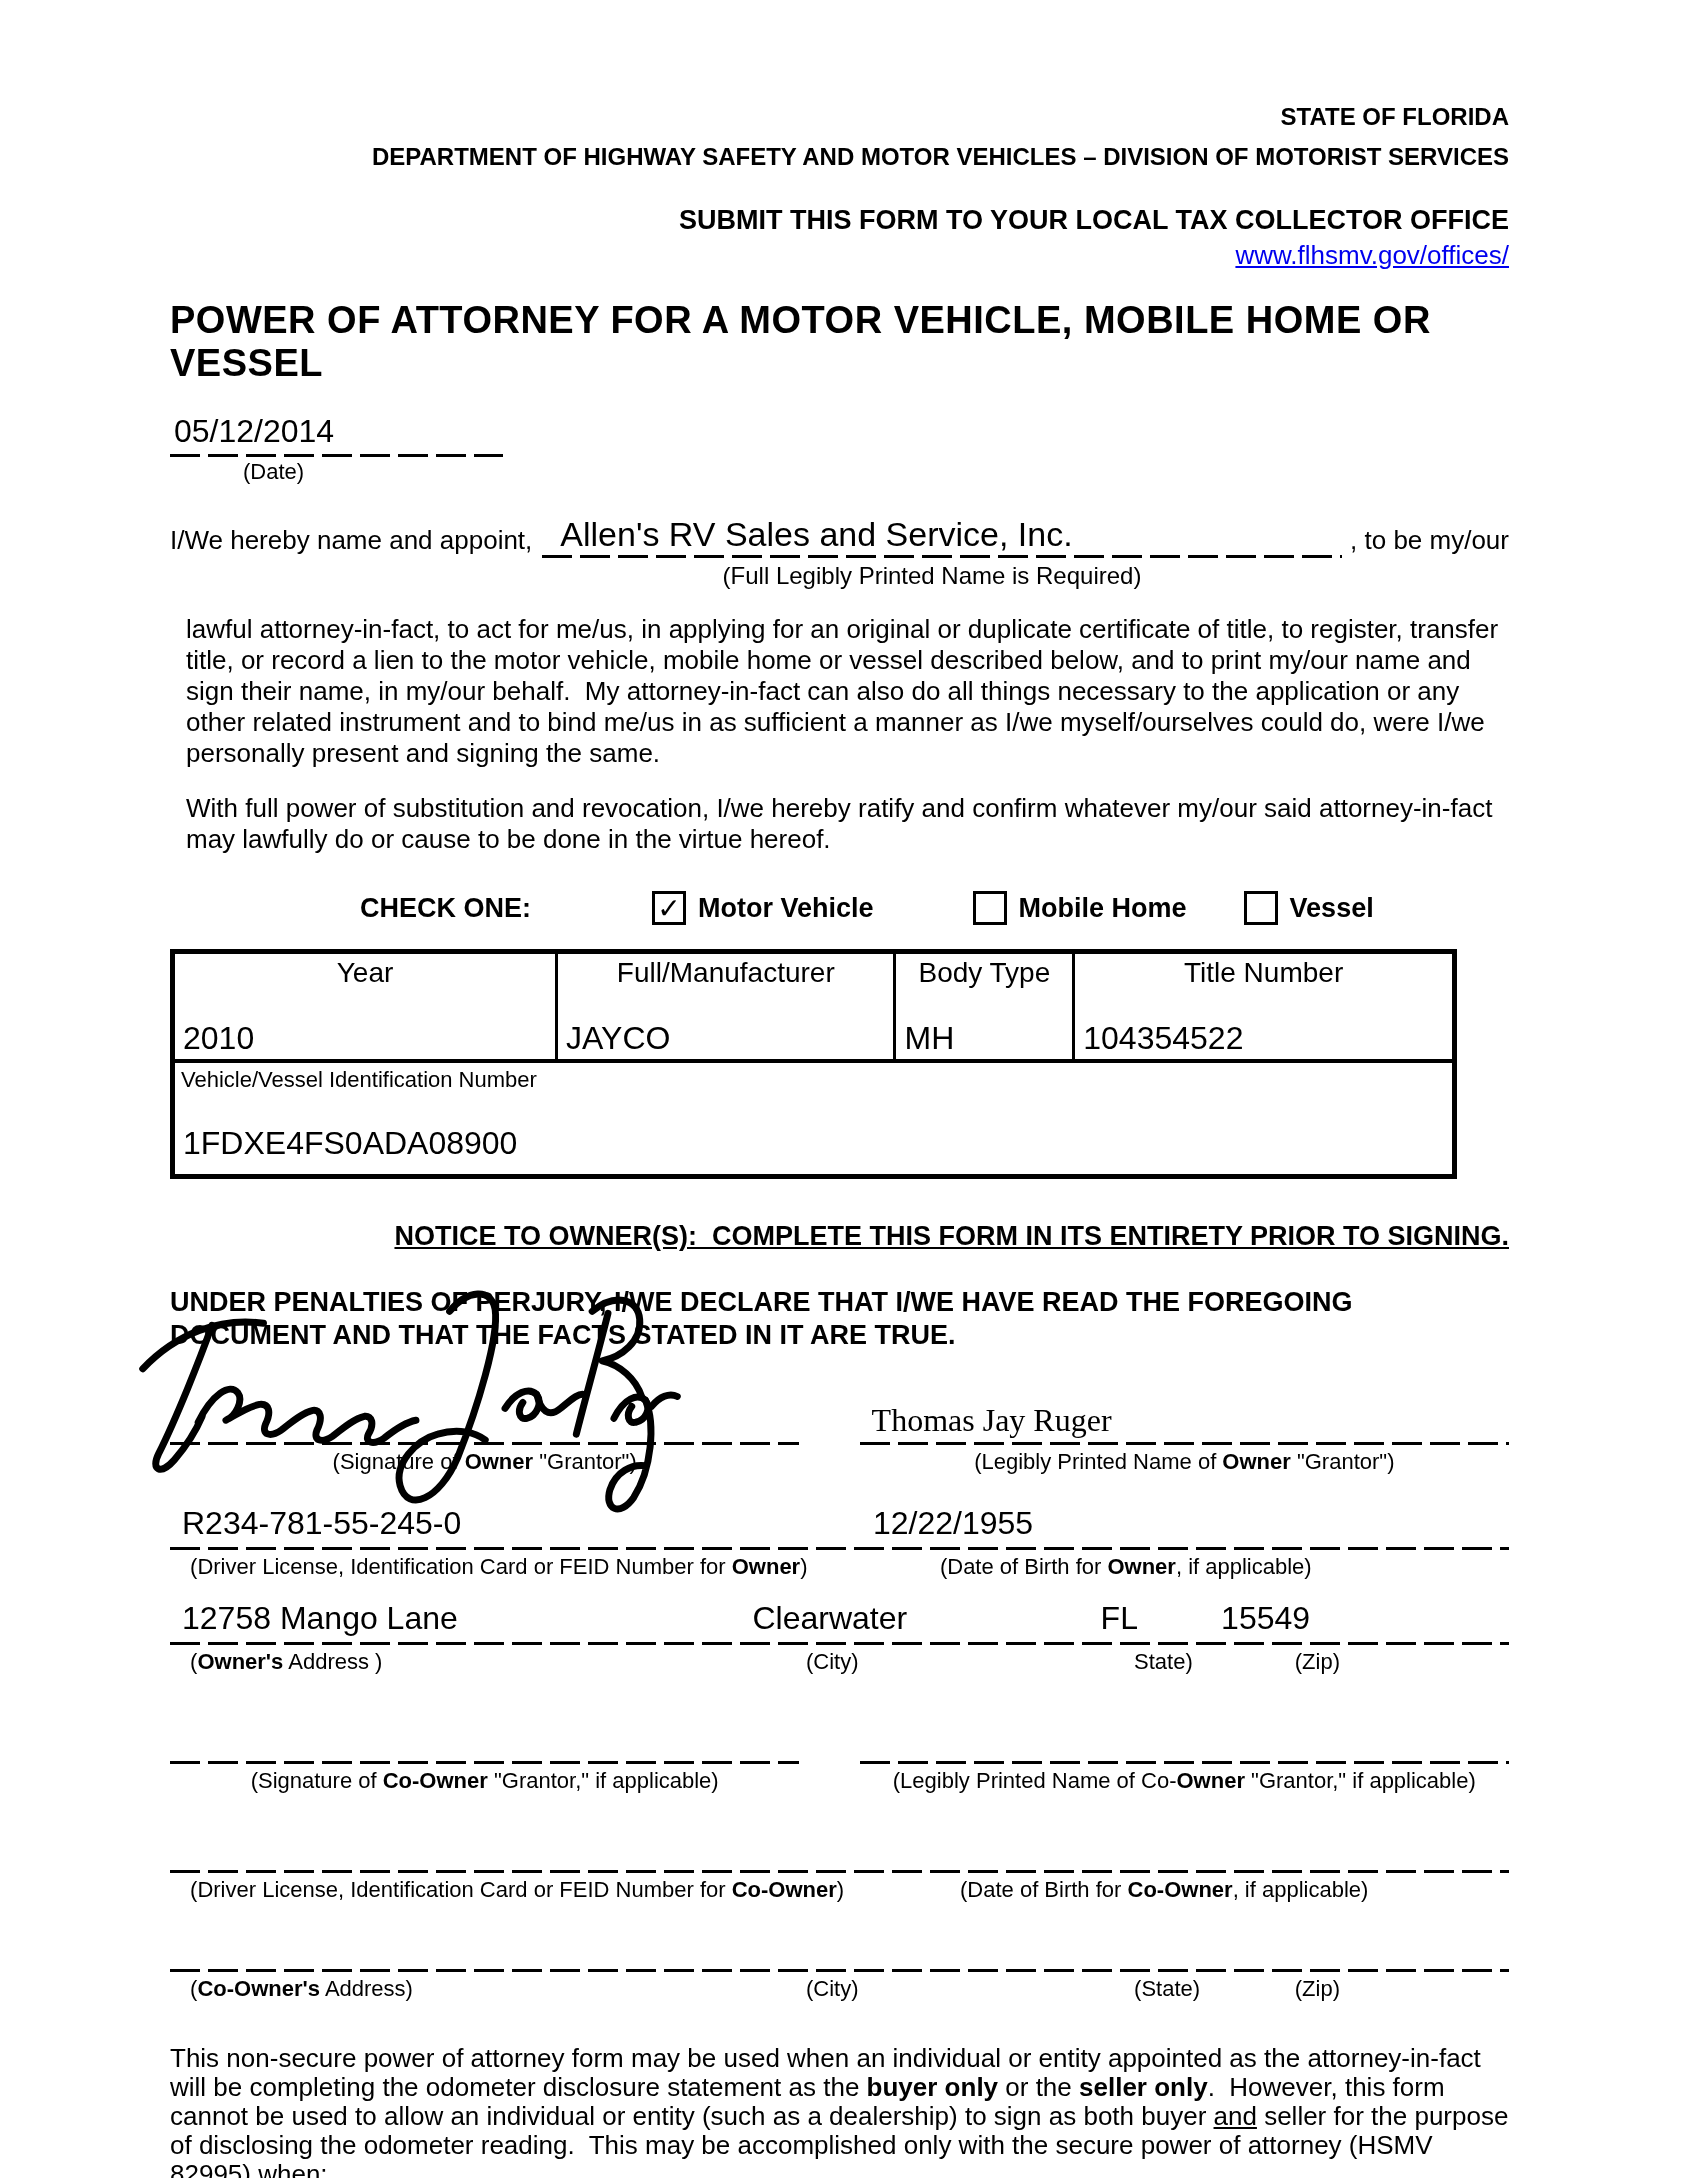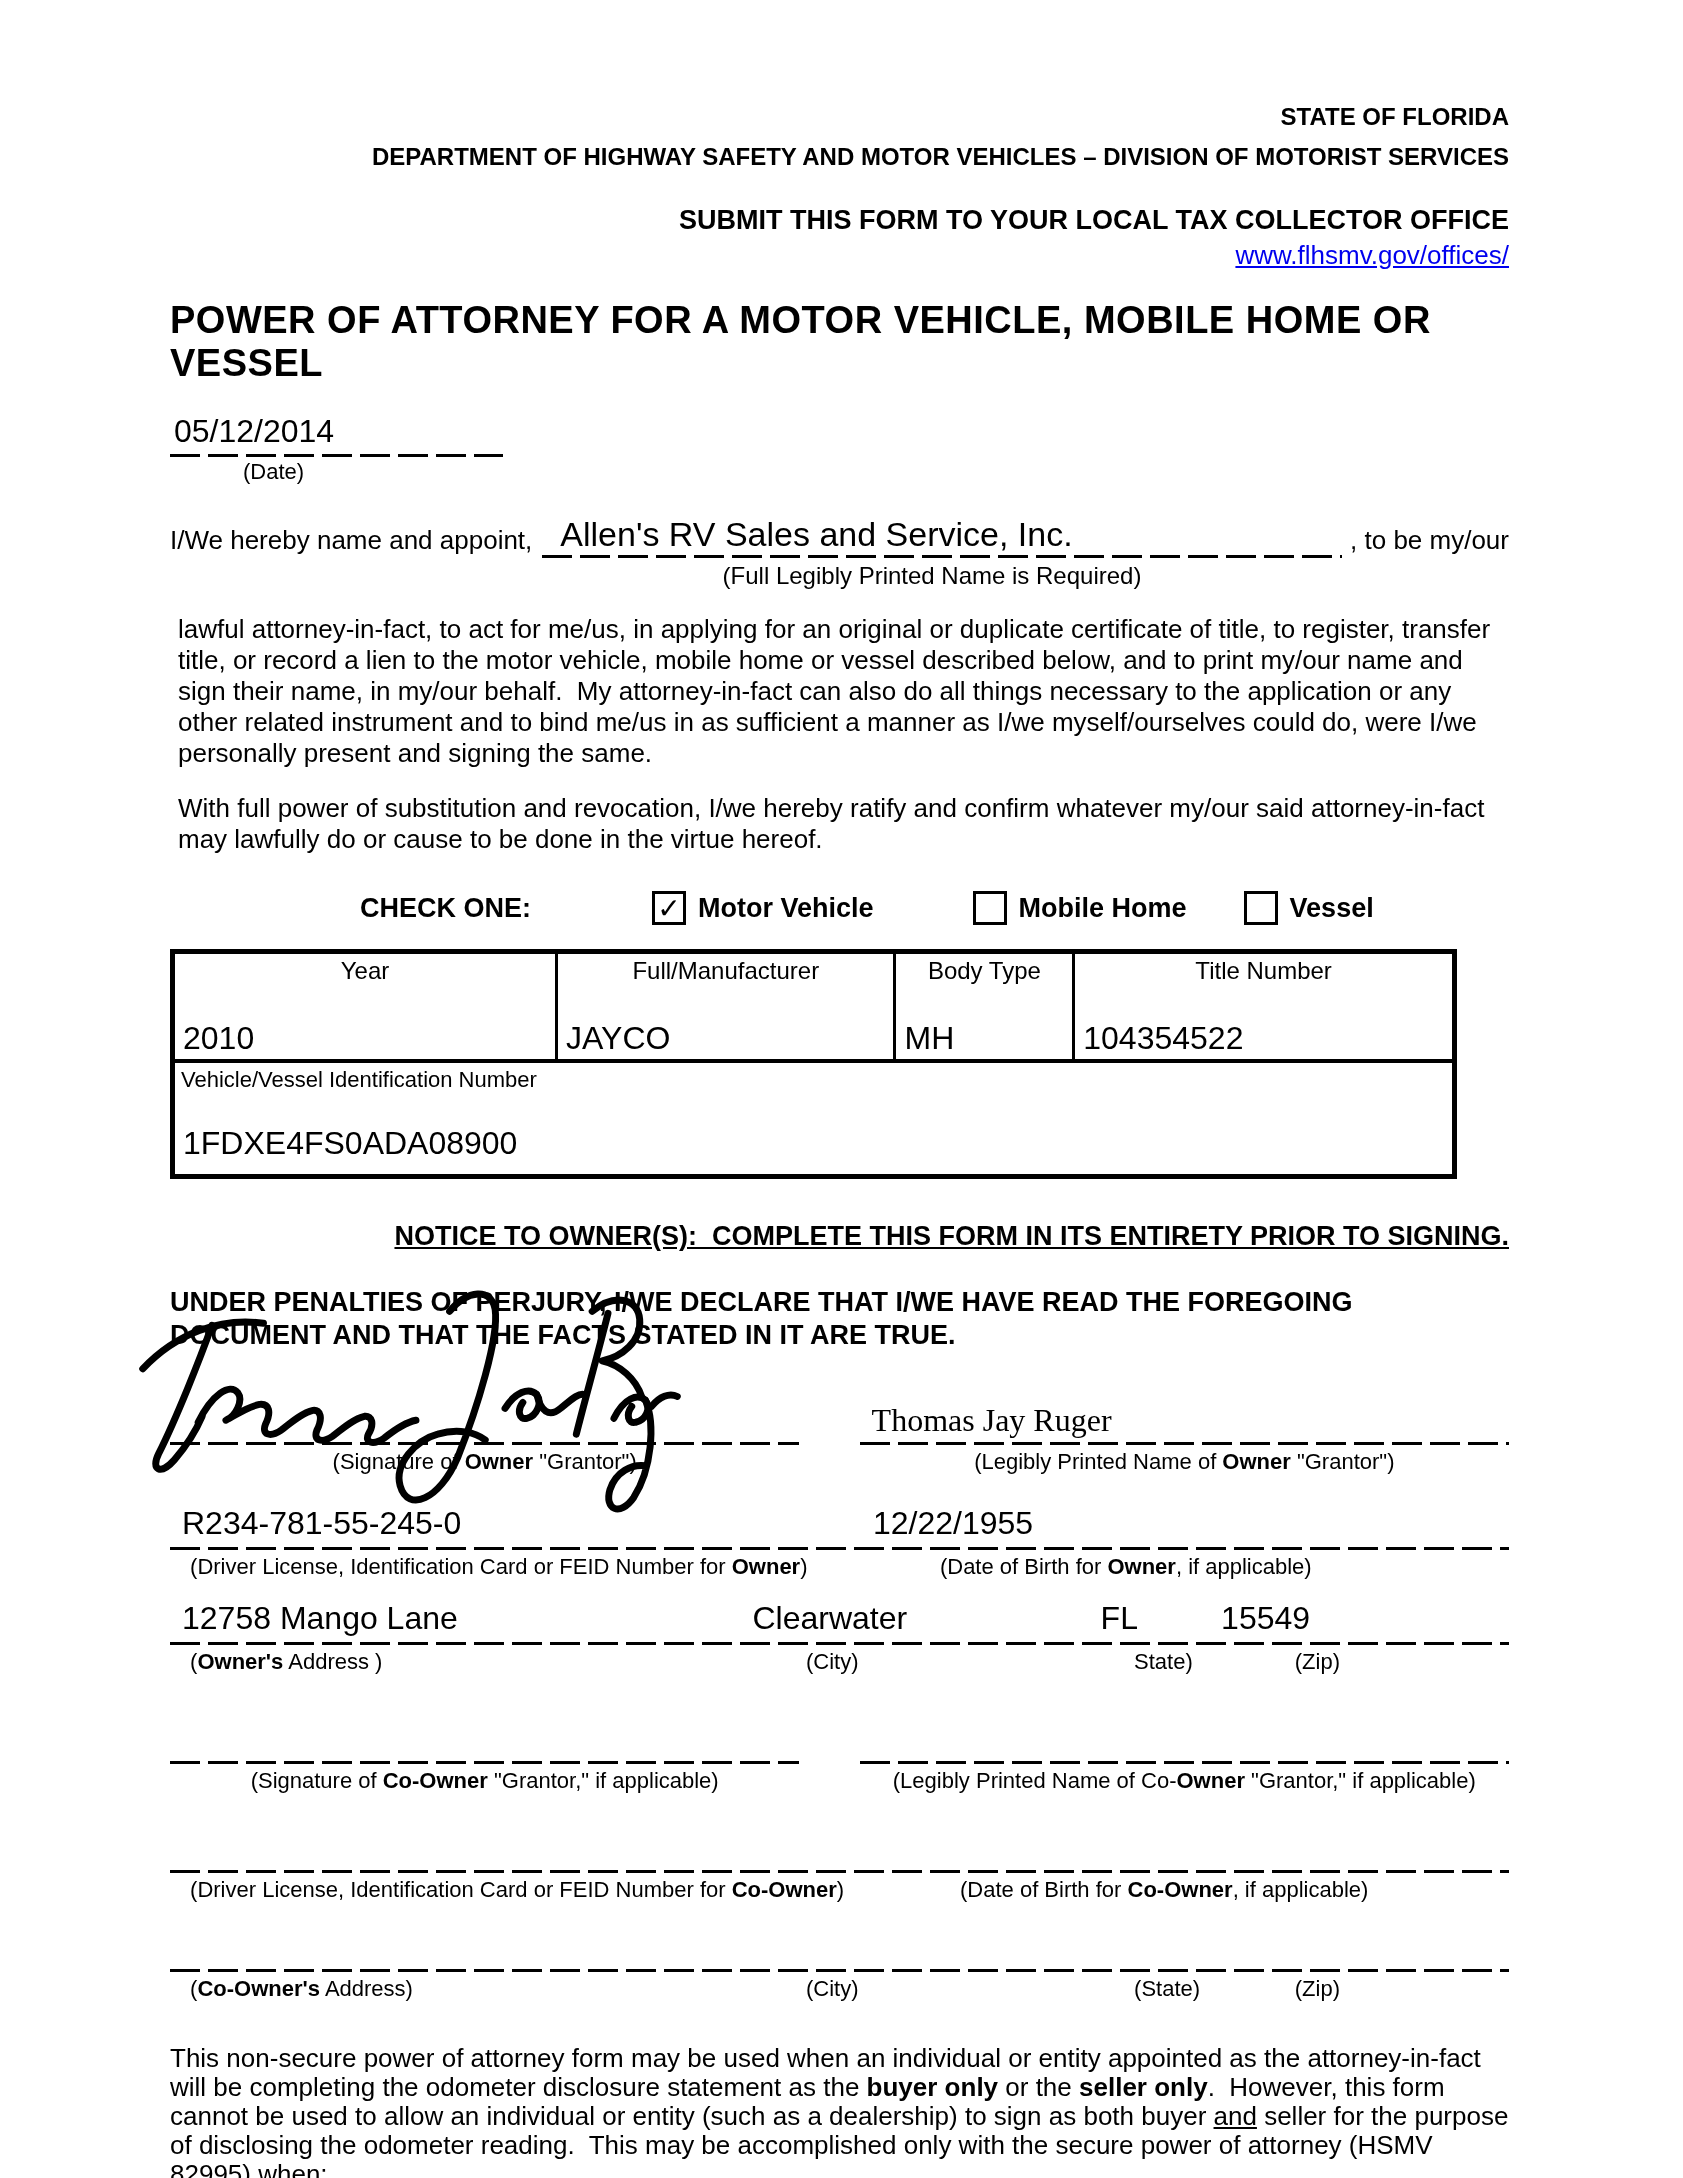--- a/index.html
+++ b/index.html
@@ -14,21 +14,21 @@
   .c { text-align:right; }
   .pre { white-space:pre-wrap; }
 
   .hdr-sm  { font-size:24px; font-weight:bold; }
   .hdr-sub { font-size:27px; font-weight:bold; margin-top:34px; }
   .hdr-link{ font-size:26px; margin-top:4px; }
   a.link, .link { color:#0000ee; text-decoration:underline; }
   .title { font-size:38px; font-weight:bold; margin:28px 0 0 0; letter-spacing:0.5px; }
 
   .body-text { font-size:26px; line-height:31px; }
-  p.para { margin:24px 0 0 8px; }
+  p.para { margin:24px 0 0 16px; }
 
   
   .uline {
     height:3px;
     background-image:repeating-linear-gradient(to right,#000 0 30px,transparent 30px 38px);
   }
 
   .entry { font-size:32px; }
 
   .date-block { margin-top:28px; width:333px; }
@@ -51,21 +51,21 @@
   .cb { width:34px; height:34px; border:3px solid #000; display:inline-flex;
         align-items:center; justify-content:center; font-size:28px; font-weight:normal;
         margin-right:12px; flex:none; }
   .opt { display:inline-flex; align-items:center; }
   .opt1 { margin-left:121px; } .opt2 { margin-left:99px; } .opt3 { margin-left:57px; }
 
   .vtable { margin-top:24px; width:1287px; border:5px solid #000; }
   .vt-row { display:flex; border-bottom:4px solid #000; }
   .vt-cell { position:relative; height:105px; border-right:3px solid #000; }
   .vt-cell:last-child { border-right:none; }
-  .vt-head { text-align:center; font-size:24px; padding-top:3px; }
+  .vt-head { text-align:center; font-size:28px; padding-top:3px; }
   .vt-val  { position:absolute; left:8px; bottom:2px; font-size:32px; }
   .vt-vin  { position:relative; height:111px; }
   .vt-vin-label { font-size:22px; padding:4px 0 0 6px; }
   .vt-vin-val { position:absolute; left:8px; bottom:12px; font-size:32px; }
 
   .notice-wrap { margin-top:42px; }
   .notice-txt { font-size:27px; font-weight:bold; text-decoration:underline; white-space:pre-wrap; }
 
   .perjury { font-size:27px; font-weight:bold; line-height:33px; margin:34px 0 0 0; white-space:pre-wrap; }
 

